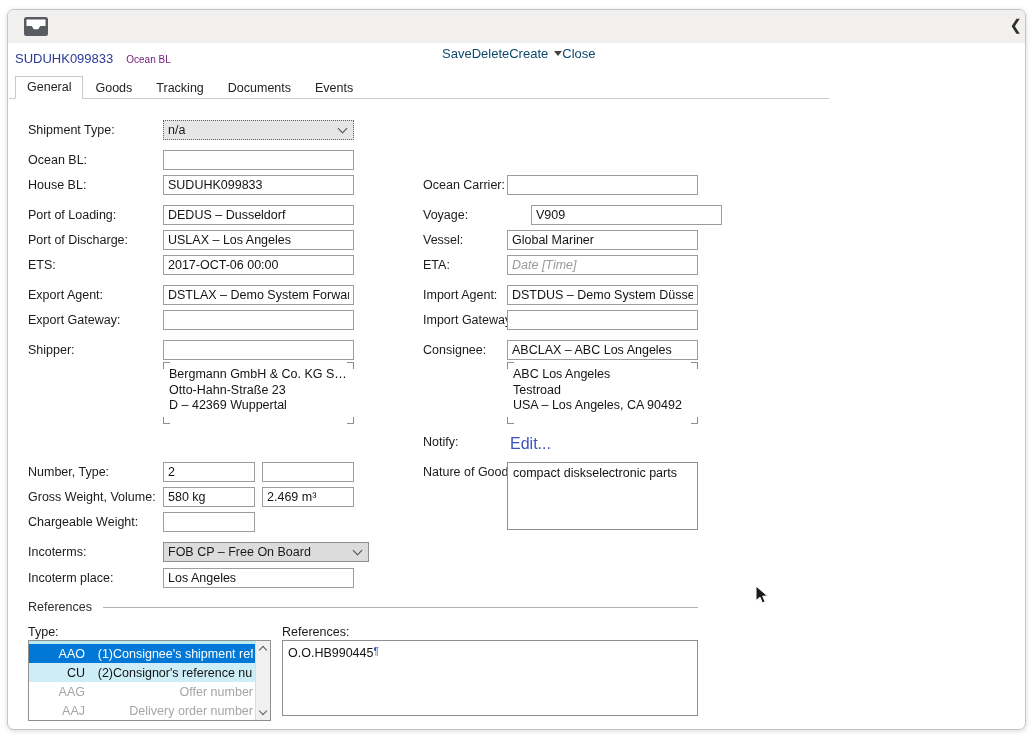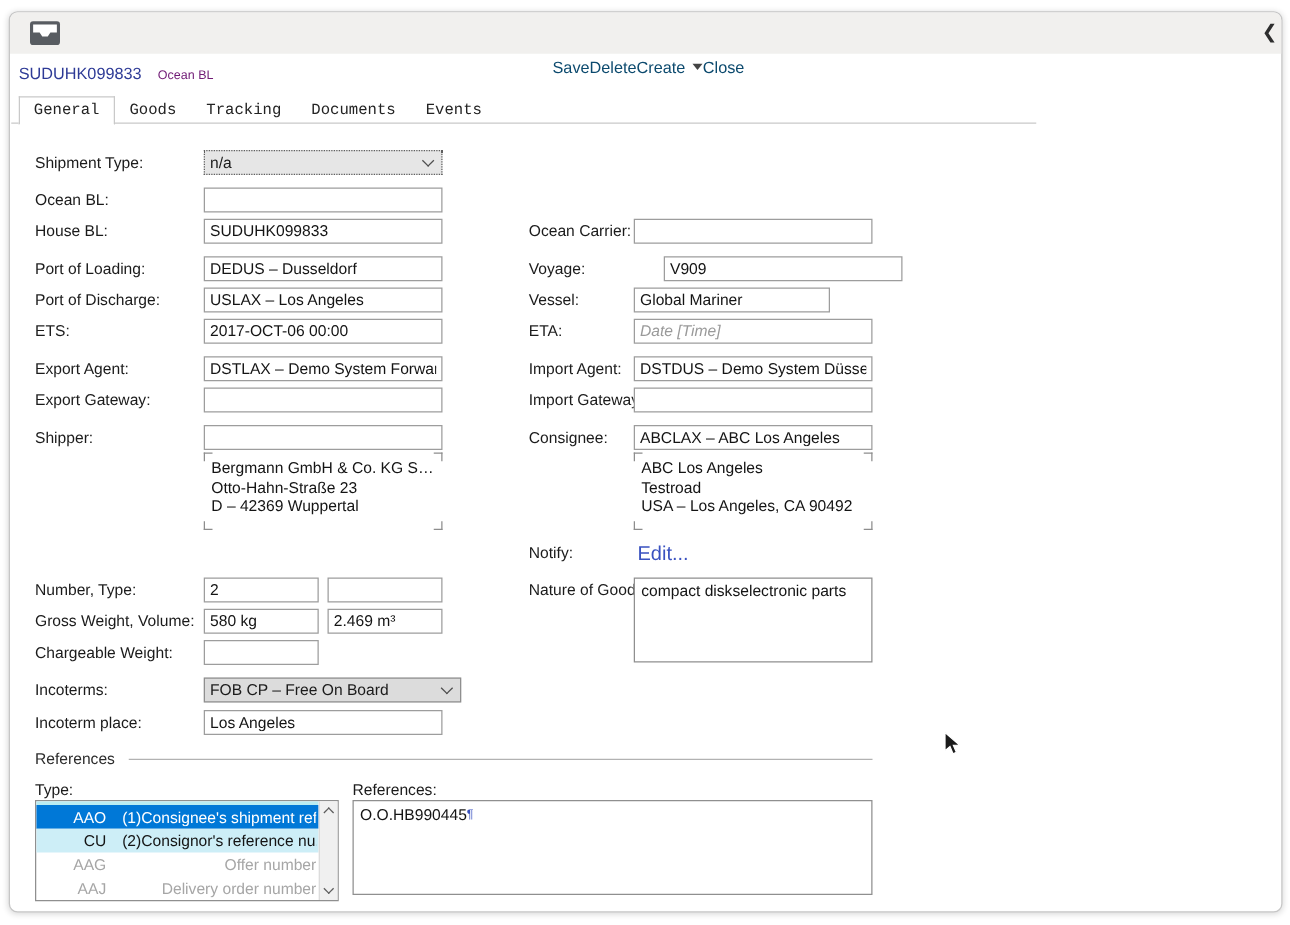--- a/index.html
+++ b/index.html
@@ -19,21 +19,21 @@
   .dd-arrow { display:inline-block; margin-left:6px; width:0; height:0;
               border-left:4px solid transparent; border-right:4px solid transparent;
               border-top:5px solid #444; vertical-align:2px; }
   .collapse { position:absolute; right:3px; top:6px; font-size:15px; font-weight:bold; color:#2e2e2e; }
 
   .titlebar { position:absolute; left:7px; top:41px; display:flex; gap:13px; align-items:baseline; }
   .title-id { font-size:13px; color:#2d3a96; }
   .title-sub { font-size:10px; color:#701a75; }
 
   .tabstrip { position:absolute; left:1px; top:67px; width:820px; height:22px;
-              border-bottom:1px solid #c9c9c9; display:flex; padding-left:6px;font-family:Liberation Mono, monospace; }
+              border-bottom:1px solid #c9c9c9; display:flex; align-items:flex-end; padding-left:6px; }
   .tab { font-size:12.5px; color:#232323; padding:3px 11px 3px 11px; border:1px solid transparent;
          border-bottom:none; height:21px; }
   .tab.active { background:#fff; border-color:#c9c9c9; border-bottom:1px solid #fff;
                 margin-bottom:-1px; height:23px; }
 
   .lbl { position:absolute; font-size:12.5px; color:#1b1b1b; white-space:nowrap; }
   .inp { position:absolute; height:20px; border:1px solid #9d9d9d; background:#fff;
          font-family:inherit; font-size:12.5px; color:#141414; padding:0 4px;
          outline:none; overflow:hidden; white-space:nowrap; }
   input.inp::placeholder { font-style:italic; color:#9a9a9a; }
@@ -133,21 +133,21 @@
   <input class="inp" style="left: 507px; top: 175px; width: 191px;" value="">
 
   <span class="lbl" style="left:28px;top:208px">Port of Loading:</span>
   <input class="inp" style="left: 163px; top: 205px; width: 191px;" value="DEDUS – Dusseldorf">
   <span class="lbl" style="left:423px;top:208px">Voyage:</span>
   <input class="inp" style="left: 531px; top: 205px; width: 191px;" value="V909">
 
   <span class="lbl" style="left:28px;top:233px">Port of Discharge:</span>
   <input class="inp" style="left: 163px; top: 230px; width: 191px;" value="USLAX – Los Angeles">
   <span class="lbl" style="left:423px;top:233px">Vessel:</span>
-  <input class="inp" style="left: 507px; top: 230px; width: 157px;" value="Global Mariner">
+  <input class="inp" style="left: 507px; top: 230px; width: 191px;" value="Global Mariner">
 
   <span class="lbl" style="left:28px;top:258px">ETS:</span>
   <input class="inp" style="left: 163px; top: 255px; width: 191px;" value="2017-OCT-06 00:00">
   <span class="lbl" style="left:423px;top:258px">ETA:</span>
   <input class="inp" style="left: 507px; top: 255px; width: 191px;" placeholder="Date [Time]">
 
   <span class="lbl" style="left:28px;top:288px">Export Agent:</span>
   <input class="inp" style="left: 163px; top: 285px; width: 191px;" value="DSTLAX – Demo System Forwarder Lo">
   <span class="lbl" style="left:423px;top:288px">Import Agent:</span>
   <input class="inp" style="left: 507px; top: 285px; width: 191px;" value="DSTDUS – Demo System Düsseldorf G">

